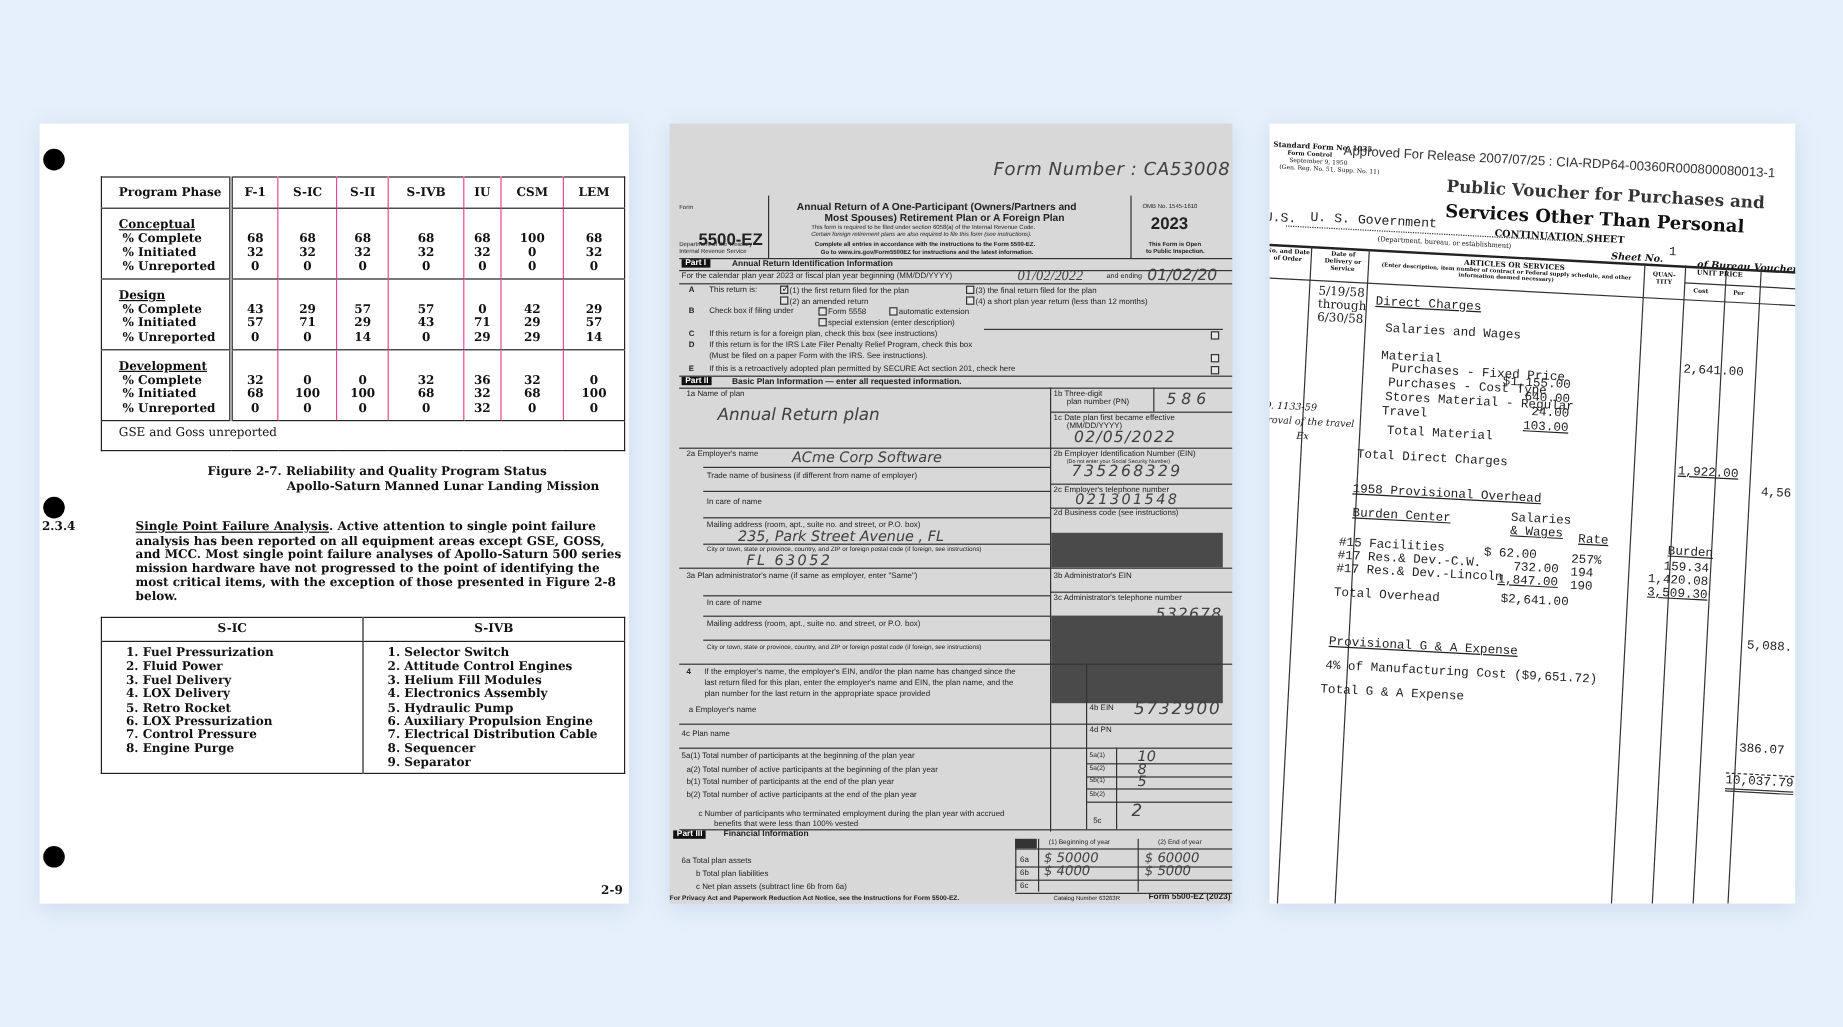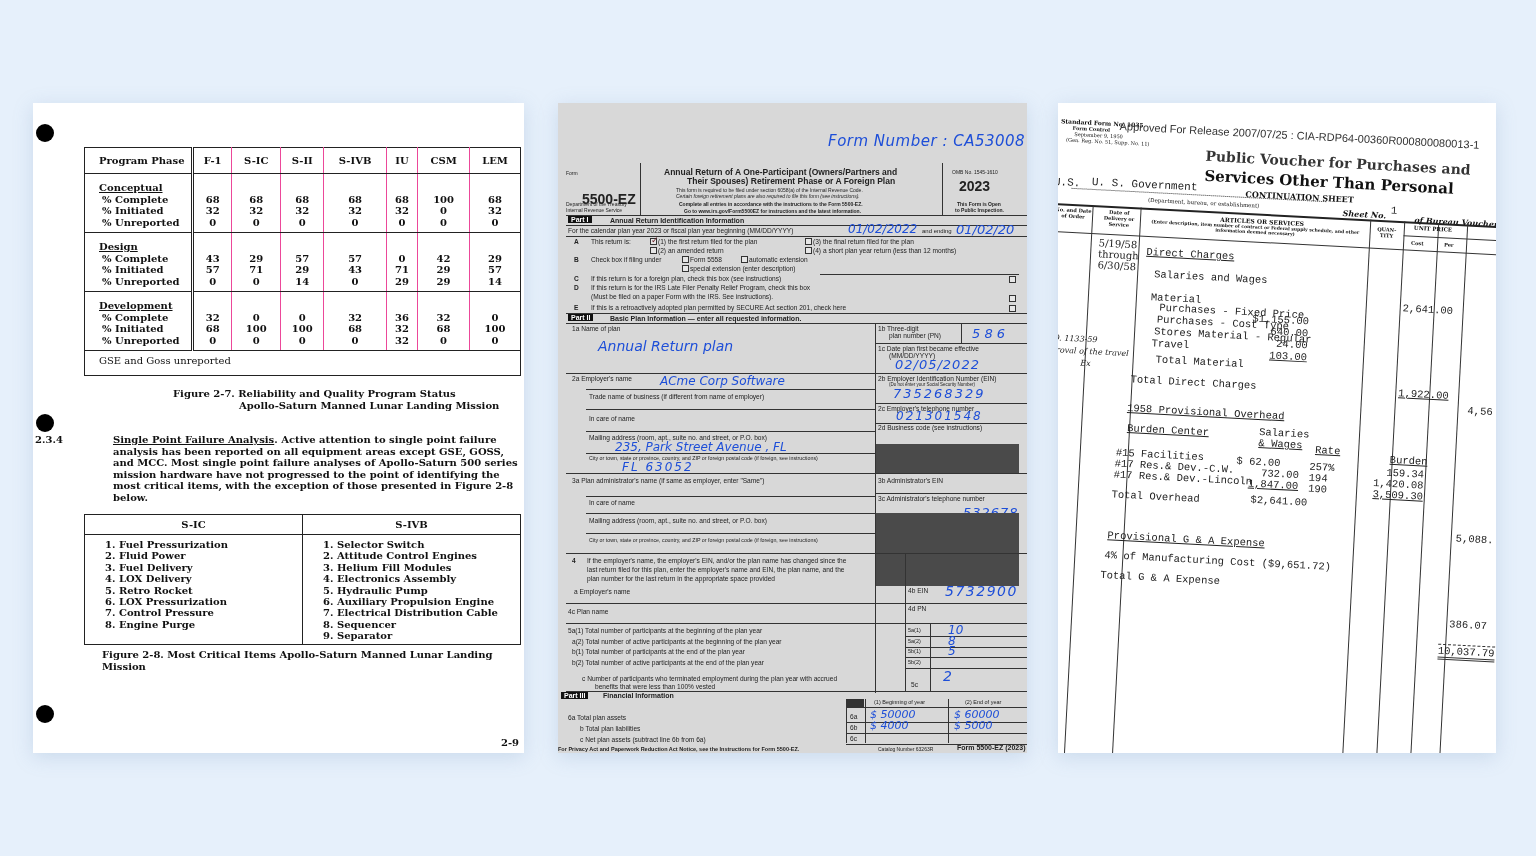--- a/index.html
+++ b/index.html
@@ -21,21 +21,21 @@
   .para{position:absolute;left:80px;top:331px;width:412px;font-size:10px;line-height:11.6px;font-weight:bold;}
   .para .num{position:absolute;left:-78px;top:0;}
   .para u{text-decoration:underline;}
   .crit-table{position:absolute;left:51px;top:411px;width:437px;border:1.5px solid #222;font-size:10px;font-weight:bold;}
   .crit-table th{height:20px;border-bottom:1.5px solid #222;font-size:10px;}
   .crit-table th+th,.crit-table td+td{border-left:1.5px solid #222;}
   .crit-table td{vertical-align:top;padding:4px 0 2px 20px;line-height:11.4px;width:50%;}
   .pagenum{position:absolute;right:5px;bottom:5px;font-size:10px;font-weight:bold;}
   
   #doc2{left:558px;top:103px;width:469px;height:650px;background:#d8d8d8;font-family:"Liberation Sans",sans-serif;}
-  .hand{font-family:"DejaVu Sans",sans-serif;color:#1d4ed8;font-style:italic;}
+  .hand{font-family:"DejaVu Sans",sans-serif;color:#404040;font-style:italic;}
   .ln{position:absolute;background:#333;height:1px;}
   .vln{position:absolute;background:#333;width:1px;}
   .t{position:absolute;font-size:6.6px;white-space:nowrap;color:#222;}
   .tb{font-weight:bold;}
   .partlabel{position:absolute;background:#111;color:#fff;font-size:7px;font-weight:bold;padding:0 3px;}
   .chk{display:inline-block;width:7px;height:7px;border:1px solid #333;vertical-align:-1px;margin:0 1px;background:#e6e6e6;}
   .shade{position:absolute;background:#4a4a4a;}
   
   #doc3{left:1058px;top:103px;width:438px;height:650px;font-family:"Liberation Mono",monospace;}
   .rot{position:absolute;left:0;top:0;width:460px;height:700px;transform-origin:0 0;transform:rotate(3deg);}
@@ -262,50 +262,49 @@
             <div>5.  Hydraulic Pump</div>
             <div>6.  Auxiliary Propulsion Engine</div>
             <div>7.  Electrical Distribution Cable</div>
             <div>8.  Sequencer</div>
             <div>9.  Separator</div>
           </td>
     </tr>
       </tbody>
   </table>
 
-  <div class="caption" style="left:69px;top:546px;">Figure 2-8.  Most Critical Items  Apollo-Saturn Manned Lunar Landing Mission</div>
   <div class="pagenum">2-9</div>
 </div>
 
 <div class="page" id="doc2">
   <div class="hand" style="position:absolute;left:270px;top:29px;font-size:15px;letter-spacing:.5px;">Form Number : CA53008</div>
 
   <div class="t" style="left:8px;top:67px;font-size:5px;">Form</div>
   <div class="t tb" style="left:24px;top:60px;font-size:14px;margin-top:28px;">5500-EZ</div>
   <div class="t" style="left:8px;top:98px;font-size:5px;">Department of the Treasury</div>
   <div class="t" style="left:8px;top:104px;font-size:5px;">Internal Revenue Service</div>
   <div class="vln" style="left:82px;top:60px;height:52px;"></div>
   <div class="t tb" style="left:106px;top:64px;font-size:8.5px;">Annual Return of A One-Participant (Owners/Partners and</div>
-  <div class="t tb" style="left:129px;top:73px;font-size:8.5px;">Their Spouses) Retirement Phase or A Foreign Plan</div>
+  <div class="t tb" style="left:129px;top:73px;font-size:8.5px;">Most Spouses) Retirement Plan or A Foreign Plan</div>
   <div class="t" style="left:118px;top:84px;font-size:5px;">This form is required to be filed under section 6058(a) of the Internal Revenue Code.</div>
   <div class="t" style="left:118px;top:90px;font-size:5px;font-style:italic;">Certain foreign retirement plans are also required to file this form (see instructions).</div>
   <div class="t tb" style="left:121px;top:98px;font-size:5px;">Complete all entries in accordance with the instructions to the Form 5500-EZ.</div>
   <div class="t tb" style="left:126px;top:105px;font-size:5px;">Go to www.irs.gov/Form5500EZ for instructions and the latest information.</div>
   <div class="vln" style="left:384px;top:60px;height:52px;"></div>
   <div class="t" style="left:394px;top:66px;font-size:5px;">OMB No. 1545-1610</div>
   <div class="t tb" style="left:401px;top:75px;font-size:14px;">2023</div>
   <div class="t tb" style="left:399px;top:98px;font-size:5px;">This Form is Open</div>
   <div class="t tb" style="left:397px;top:104px;font-size:5px;">to Public Inspection.</div>
   <div class="ln" style="left:8px;right:0;top:112px;"></div>
 
   <div class="partlabel" style="left:10px;top:113px;">Part I</div>
   <div class="t tb" style="left:52px;top:114px;font-size:7px;">Annual Return Identification Information</div>
   <div class="ln" style="left:8px;right:0;top:122px;"></div>
   <div class="t" style="left:10px;top:124px;font-size:6.6px;">For the calendar plan year 2023 or fiscal plan year beginning (MM/DD/YYYY)</div>
-  <div class="hand" style="position:absolute;left:290px;top:119px;font-size:12px;">01/02/2022</div>
+  <div class="hand" style="position:absolute;left:290px;top:119px;font-size:12px;font-family:Liberation Serif, serif;">01/02/2022</div>
   <div class="t" style="left:364px;top:125px;font-size:6px;">and ending</div>
   <div class="hand" style="position:absolute;left:398px;top:119px;font-size:13px;">01/02/20</div>
   <div class="ln" style="left:8px;right:0;top:133px;"></div>
 
   <div class="t tb" style="left:16px;top:135px;">A</div>
   <div class="t" style="left:33px;top:135px;">This return is:</div>
   <div class="t" style="left:91px;top:135px;"><span class="chk" style="position:relative;"><span style="position:absolute;left:0;top:-4px;color:#6a1e26;font-size:9px;">✓</span></span><span>(1) the first return filed for the plan</span></div>
   <div class="t" style="left:91px;top:144px;"><span class="chk"></span><span>(2) an amended return</span></div>
   <div class="t" style="left:246px;top:135px;"><span class="chk"></span><span>(3) the final return filed for the plan</span></div>
   <div class="t" style="left:246px;top:144px;"><span class="chk"></span><span>(4) a short plan year return (less than 12 months)</span></div>

